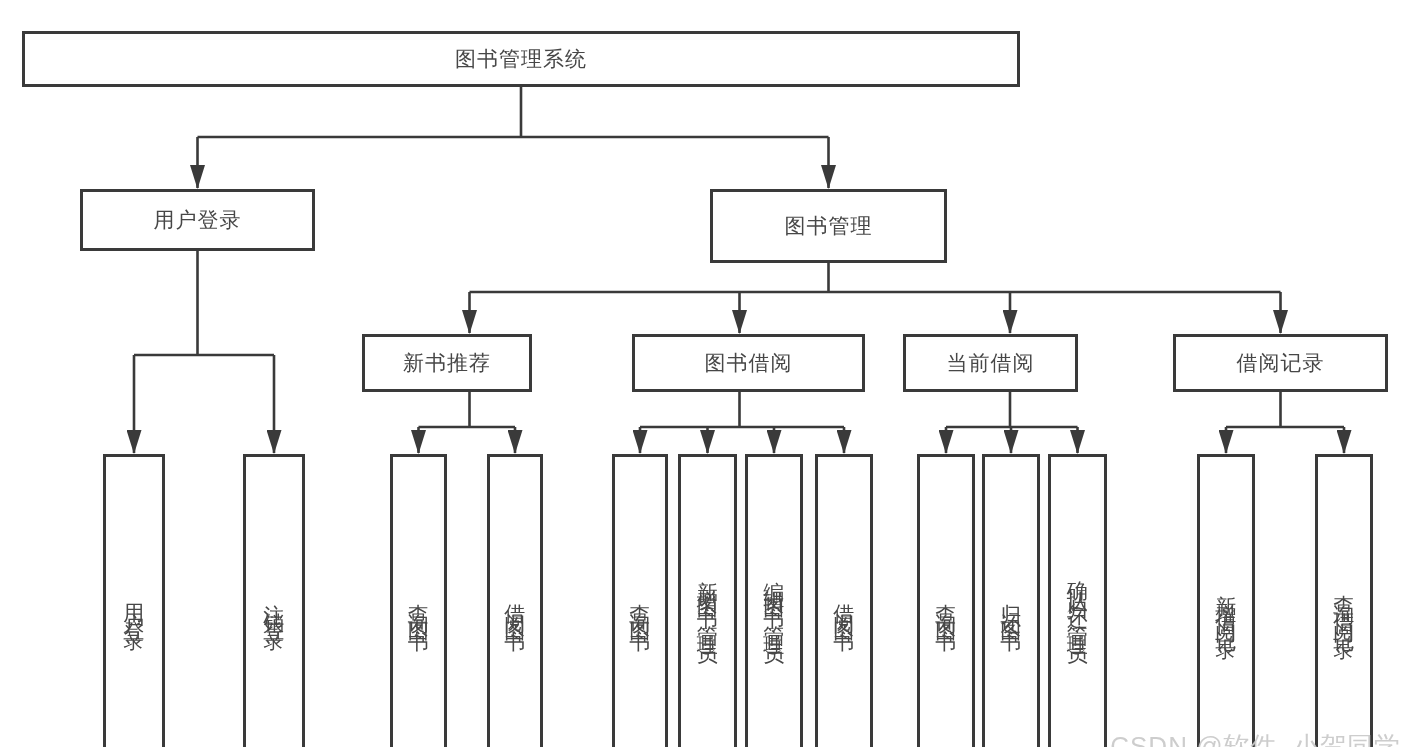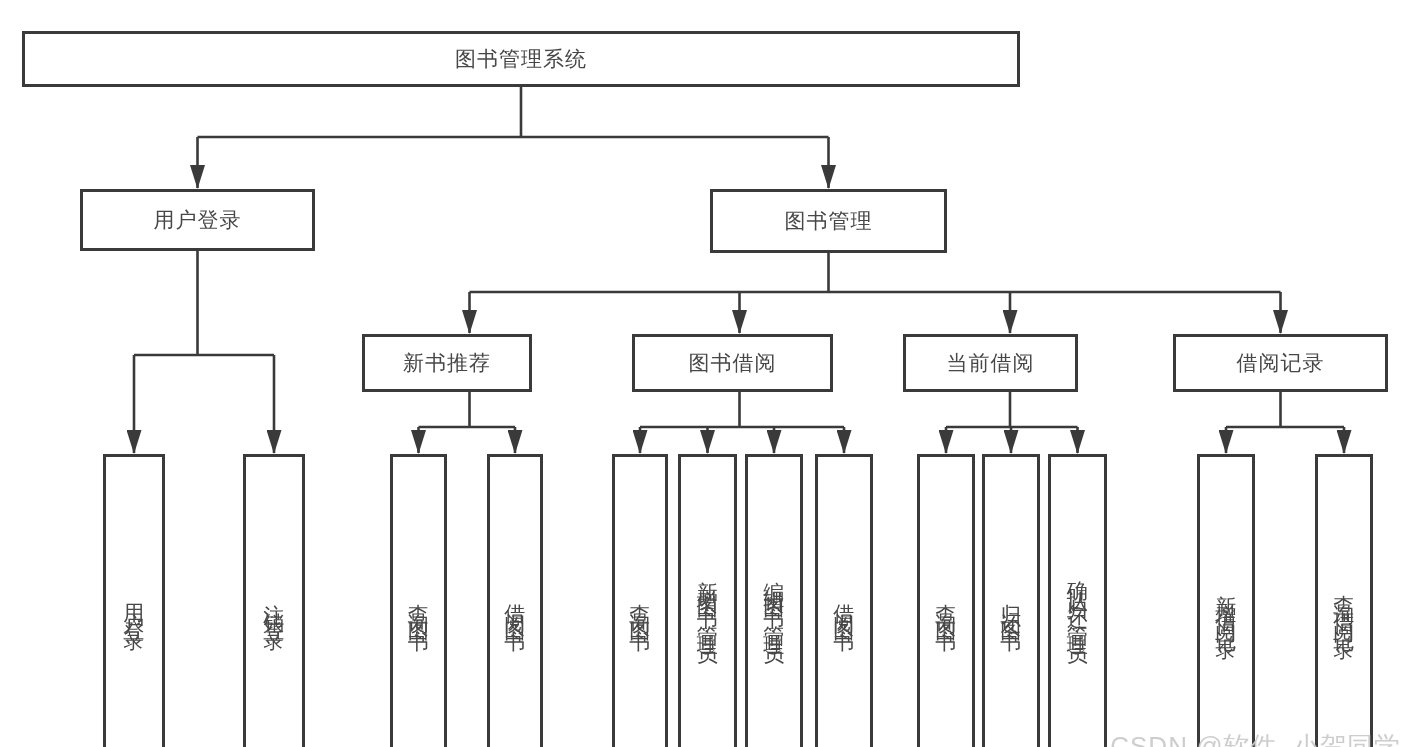--- a/index.html
+++ b/index.html
@@ -99,28 +99,28 @@
     </g>
   </svg>
 
   <div class="node" style="left:22px; top:12px; width:998px; height:56px;">
     <span>图书管理系统</span>
   </div>
 
   <div class="node" style="left:80px; top:170px; width:235px; height:62px;">
     <span>用户登录</span>
   </div>
-  <div class="node" style="left:710px; top:170px; width:237px; height:64px;">
+  <div class="node" style="left:710px; top:170px; width:237px; height:74px;">
     <span>图书管理</span>
   </div>
 
   <div class="node" style="left:362px; top:315px; width:170px; height:58px;">
     <span>新书推荐</span>
   </div>
-  <div class="node" style="left:632px; top:315px; width:201px; height:58px;">
+  <div class="node" style="left:632px; top:315px; width:233px; height:58px;">
     <span>图书借阅</span>
   </div>
   <div class="node" style="left:903px; top:315px; width:175px; height:58px;">
     <span>当前借阅</span>
   </div>
   <div class="node" style="left:1173px; top:315px; width:215px; height:58px;">
     <span>借阅记录</span>
   </div>
 
   <div class="node leaf" style="left:103px; top:435px; width:62px; height:301px;">

